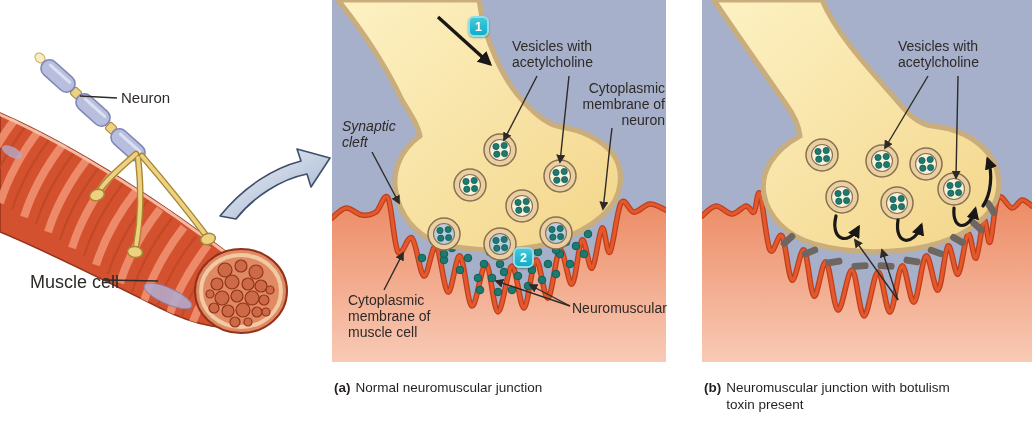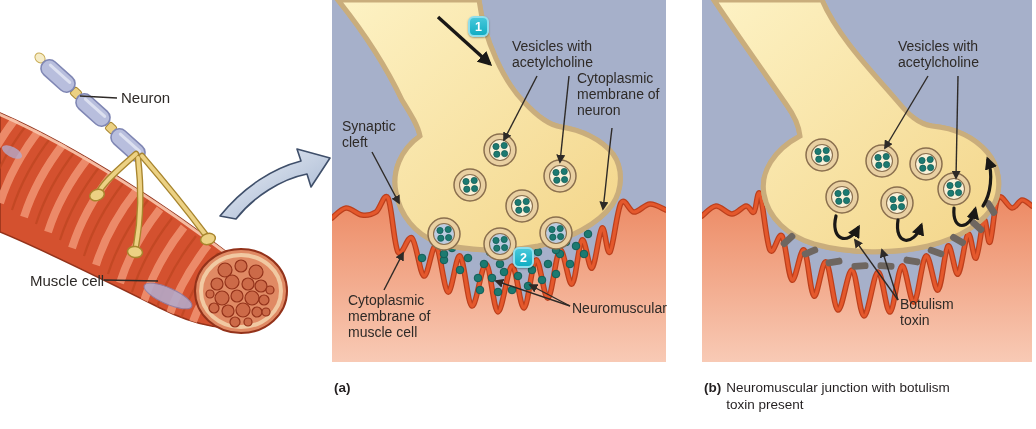--- a/index.html
+++ b/index.html
@@ -142,21 +142,21 @@
           <ellipse cx="208" cy="239" rx="7.5" ry="5.5" transform="rotate(-15 208 239)"></ellipse>
         </g>
       </g>
 
       <line class="leader" x1="117" y1="98" x2="80" y2="96"></line>
       <line class="leader" x1="104" y1="280" x2="158" y2="281"></line>
 
       <path d="M 220,216 C 244,186 274,168 301,161 L 297,149 L 330,158 L 311,187 L 307,174 C 282,179 254,196 236,219 Z" fill="url(#gSwoosh)" stroke="var(--arrow3d_edge)" stroke-width="1.6" stroke-linejoin="round"></path>
     </svg>
     <div class="lab" style="left:121px;top:89px;font-size:15px;text-align:right;">Neuron</div>
-    <div class="lab" style="left:30px;top:272px;font-size:15px;">Muscle cell</div>
+    <div class="lab" style="left:30px;top:272px;font-size:18px;">Muscle cell</div>
   </div>
 
   <div class="panel" id="panel-a" style="left:332px;width:334px;">
     <svg width="334" height="362" viewBox="0 0 334 362">
       <defs>
         <linearGradient id="gMuscleA" x1="0" y1="190" x2="0" y2="362" gradientUnits="userSpaceOnUse">
           <stop class="s-muscle-top" offset="0"></stop>
             <stop class="s-muscle-bot" offset="1"></stop>
         </linearGradient>
         <linearGradient id="gAxonA" x1="0" y1="0" x2="1" y2="1">
@@ -245,31 +245,32 @@
         <line class="leader" x1="237" y1="76" x2="228" y2="162" marker-end="url(#ahSmallA)"></line>
         <path class="leader" d="M 280,128 C 276,160 274,186 271,209" marker-end="url(#ahSmallA)"></path>
         <line class="leader" x1="40" y1="152" x2="67" y2="203" marker-end="url(#ahSmallA)"></line>
         <line class="leader" x1="52" y1="290" x2="71" y2="253" marker-end="url(#ahSmallA)"></line>
         <line class="leader" x1="238" y1="306" x2="164" y2="281" marker-end="url(#ahSmallA)"></line>
         <line class="leader" x1="238" y1="306" x2="198" y2="285" marker-end="url(#ahSmallA)"></line>
       </g>
     </svg>
 
     <div class="lab" style="left:180px;top:38px;width:104px;">Vesicles with acetylcholine</div>
-    <div class="lab" style="left:245px;top:70px;width:88px;">Cytoplasmic membrane of neuron</div>
-    <div class="lab" style="left:10px;top:118px;width:62px;">Synaptic cleft</div>
+    <div class="lab" style="left:245px;top:80px;width:88px;text-align:right;">Cytoplasmic membrane of neuron</div>
+    <div class="lab" style="left:10px;top:118px;width:62px;font-style:italic;">Synaptic cleft</div>
     <div class="lab" style="left:8px;top:292px;width:96px;margin-left:8px;">Cytoplasmic membrane of muscle cell</div>
     <div class="lab" style="left:240px;top:300px;width:95px;">Neuromuscular</div>
 
     <div class="badge" style="left:136px;top:16px;">1</div>
     <div class="badge" style="left:181px;top:247px;">2</div>
   </div>
 
   <div class="caption" style="left:334px;">
     <span class="cap-tag">(a)</span>
+    <span>Normal neuromuscular junction</span>
   </div>
 
   <div class="panel" id="panel-b" style="left:702px;width:330px;">
     <svg width="330" height="362" viewBox="0 0 330 362">
       <defs>
         <linearGradient id="gMuscleB" x1="0" y1="190" x2="0" y2="362" gradientUnits="userSpaceOnUse">
           <stop class="s-muscle-top" offset="0"></stop>
             <stop class="s-muscle-bot" offset="1"></stop>
         </linearGradient>
         <linearGradient id="gAxonB" x1="0" y1="0" x2="1" y2="1">
@@ -336,21 +337,20 @@
 
       <g>
         <line class="leader" x1="226" y1="76" x2="183" y2="148" marker-end="url(#ahSmallB)"></line>
         <line class="leader" x1="256" y1="76" x2="254" y2="178" marker-end="url(#ahSmallB)"></line>
         <line class="leader" x1="196" y1="300" x2="153" y2="240" marker-end="url(#ahSmallB)"></line>
         <line class="leader" x1="196" y1="300" x2="180" y2="250" marker-end="url(#ahSmallB)"></line>
       </g>
     </svg>
 
     <div class="lab" style="left:196px;top:38px;width:104px;">Vesicles with acetylcholine</div>
-    <div class="lab" style="left:198px;top:296px;width:70px;">Botulism toxin</div>
   </div>
 
   <div class="caption" style="left:704px;">
     <span class="cap-tag">(b)</span>
     <span class="cap-text-b">Neuromuscular junction with botulism toxin present</span>
   </div>
 
 </div>
 
 </body></html>

